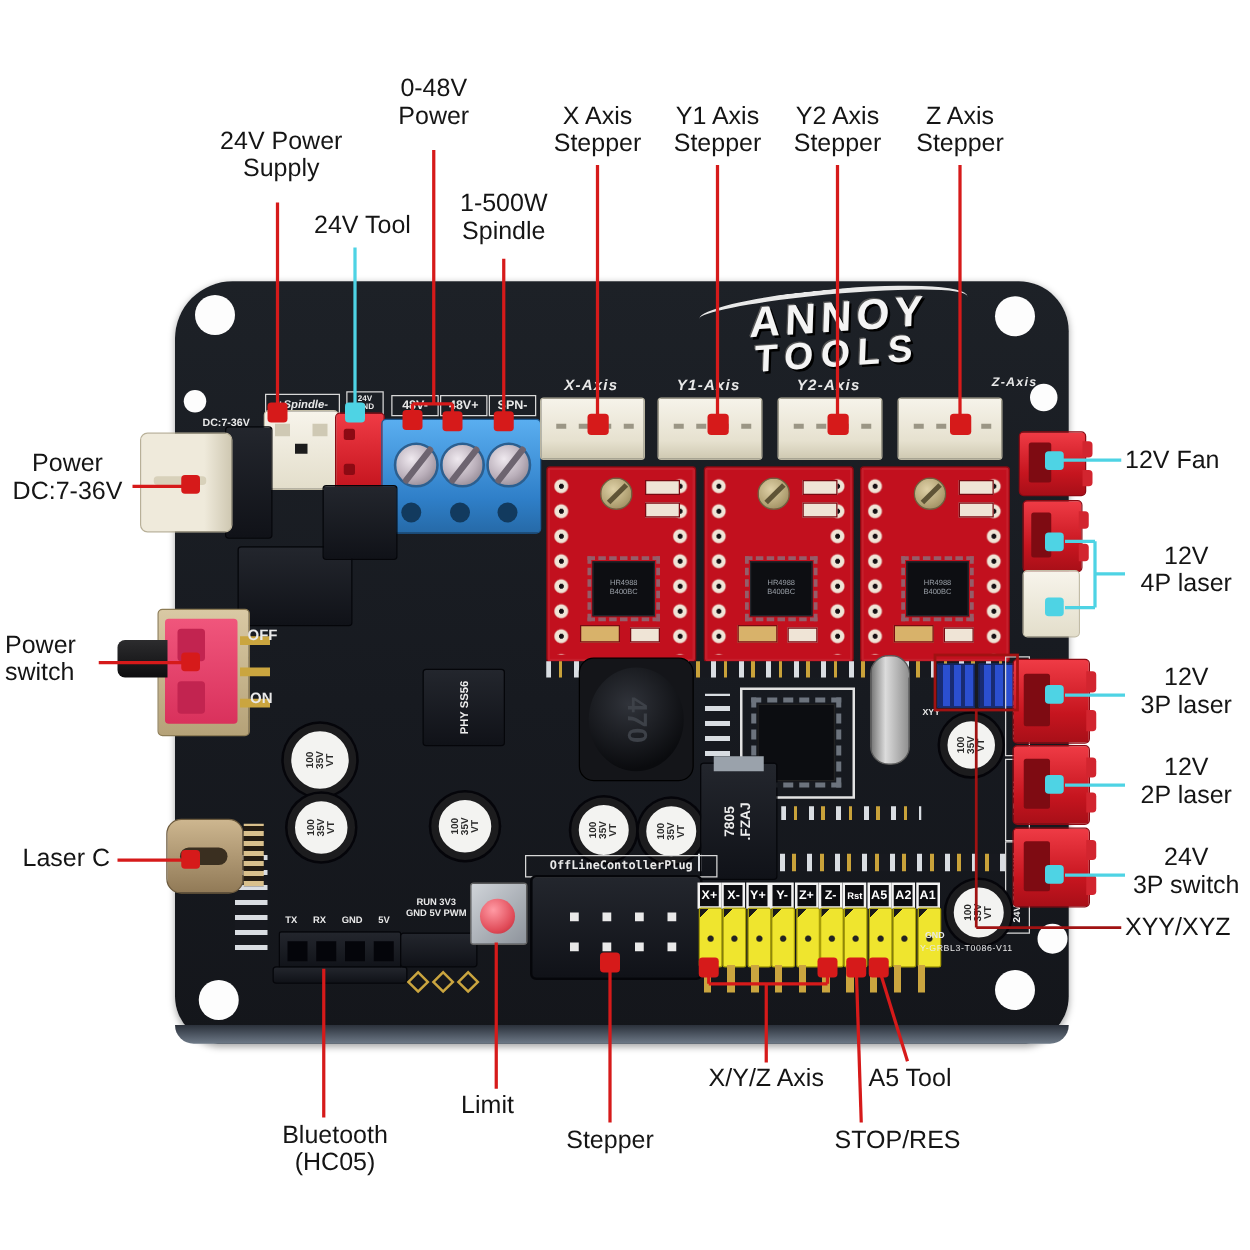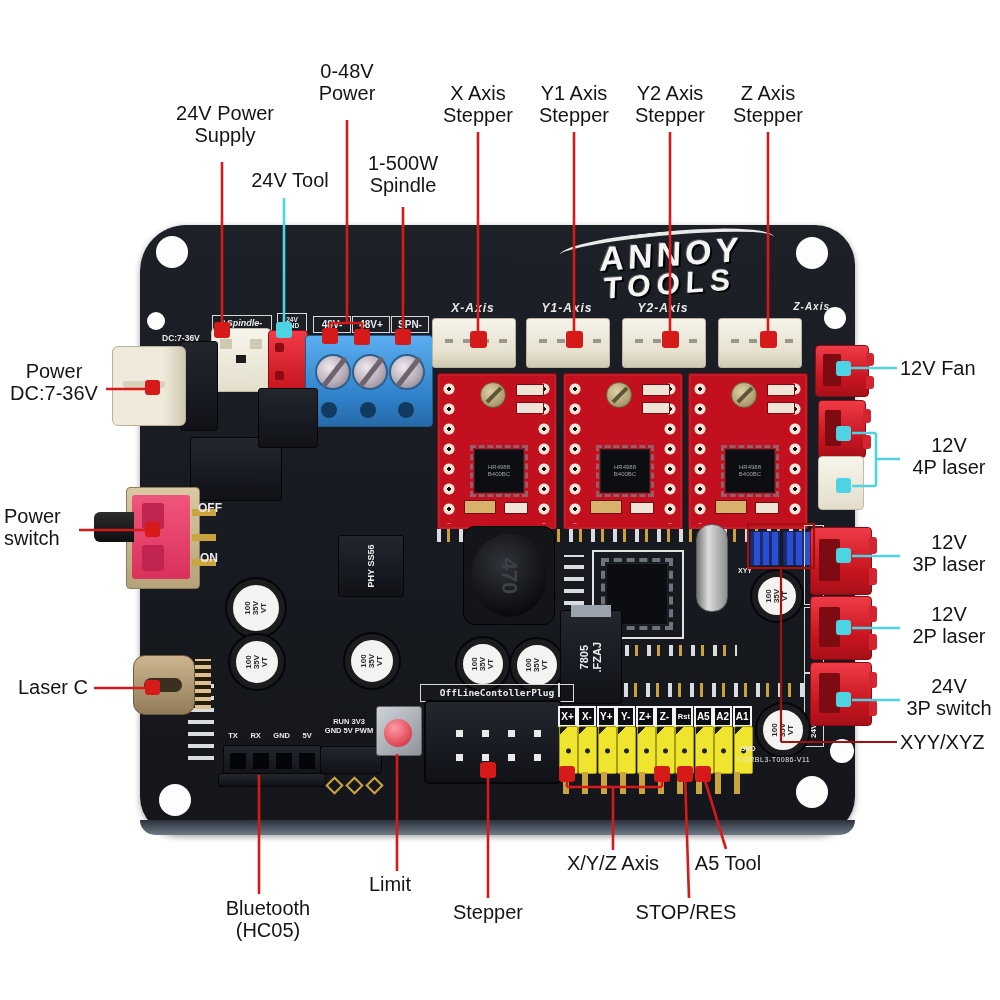--- a/index.html
+++ b/index.html
@@ -535,15 +535,15 @@
 2P laser</div>
       <div class="callout" style="left: 903px; top: 675px; width: 92px;">24V
 3P switch</div>
       <div class="callout al" style="left: 900px; top: 731px; width: 100px;">XYY/XYZ</div>
       <div class="callout" style="left: 198px; top: 897px; width: 140px;">Bluetooth
 (HC05)</div>
       <div class="callout" style="left: 350px; top: 873px; width: 80px;">Limit</div>
       <div class="callout" style="left: 438px; top: 901px; width: 100px;">Stepper</div>
       <div class="callout" style="left: 553px; top: 852px; width: 120px;">X/Y/Z Axis</div>
       <div class="callout" style="left: 684px; top: 852px; width: 88px;">A5 Tool</div>
-      <div class="callout" style="left: 630px; top: 901px; width: 112px;">STOP/RES</div>
+      <div class="callout" style="left: 662px; top: 901px; width: 112px;">STOP/RES</div>
     </div>
 </div>
 
 </body></html>

